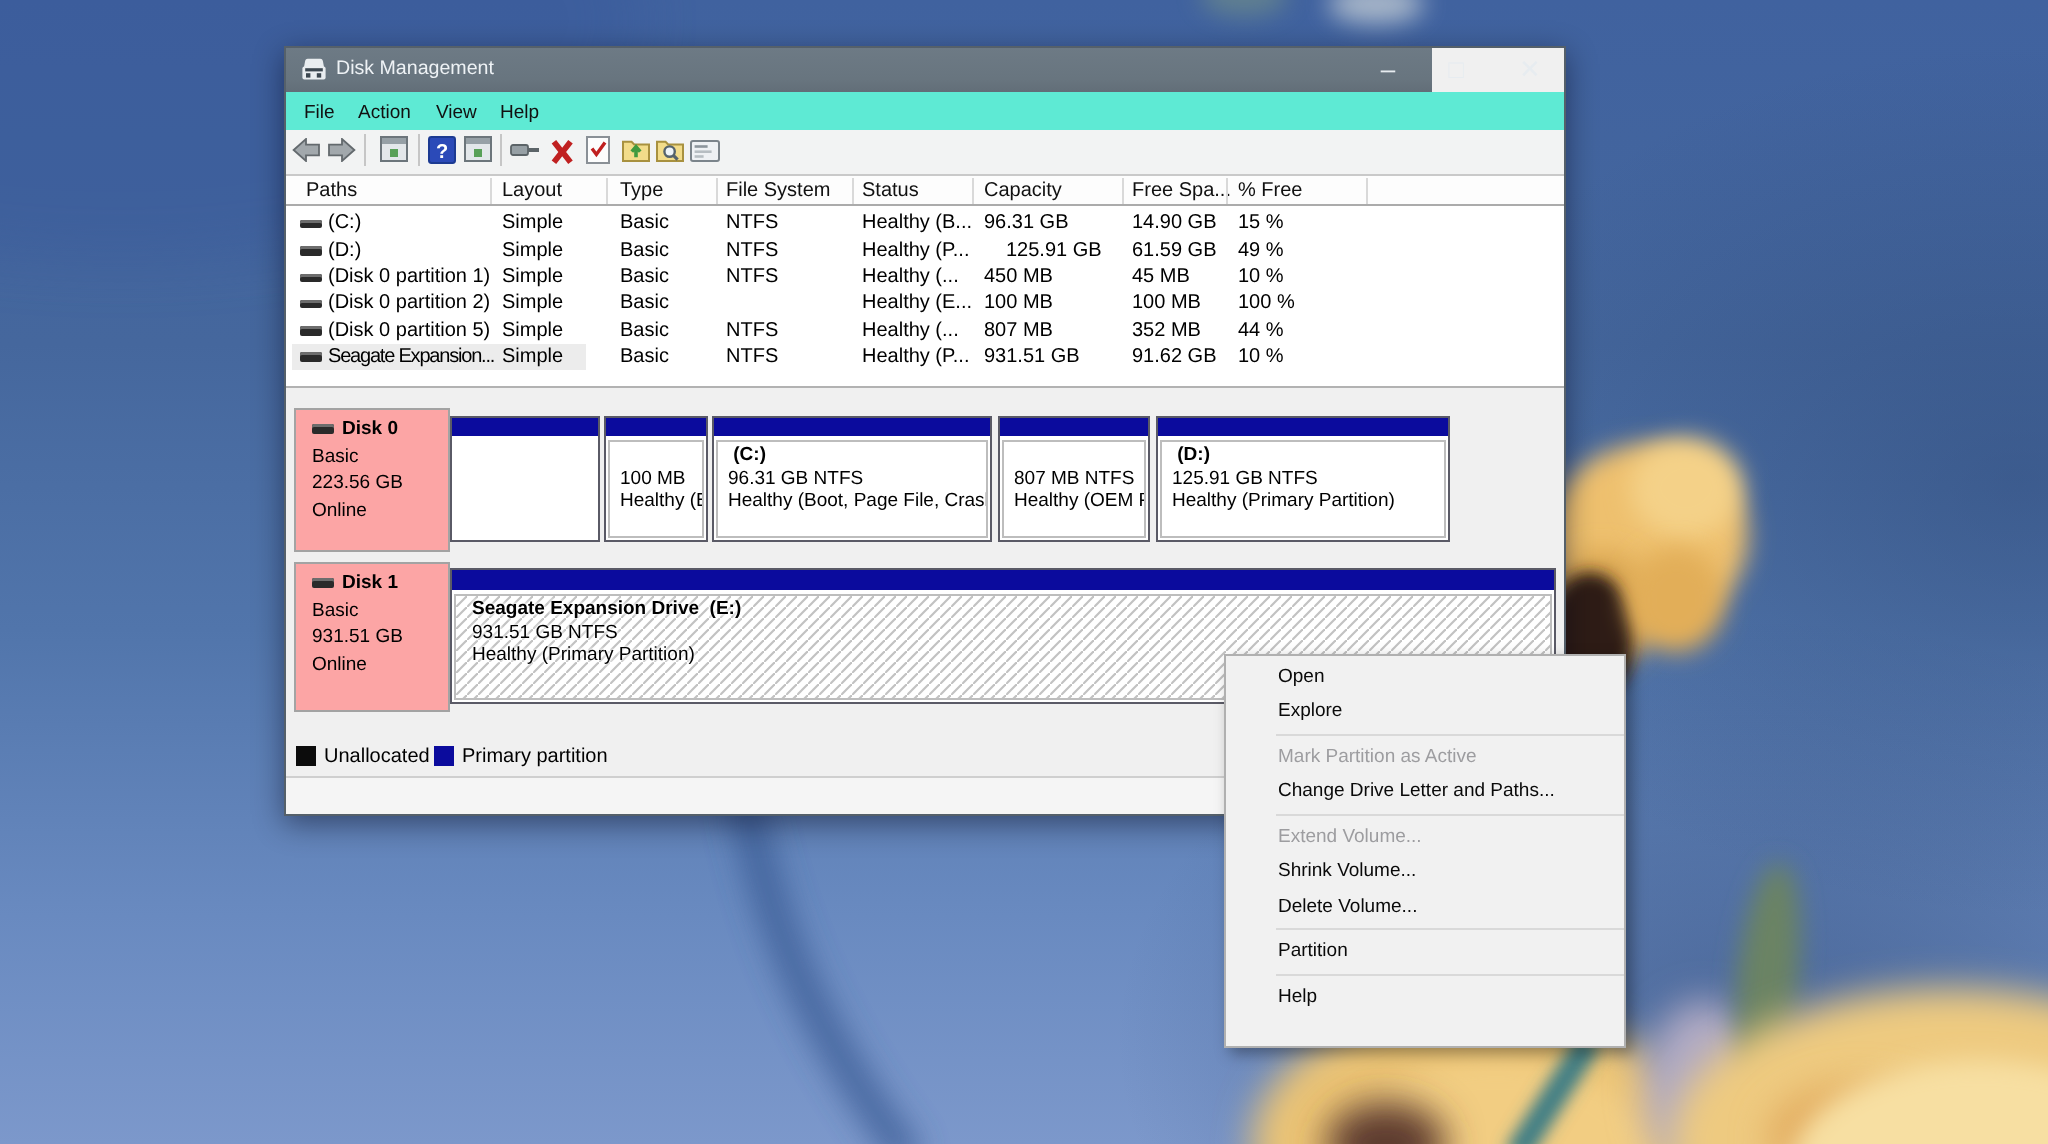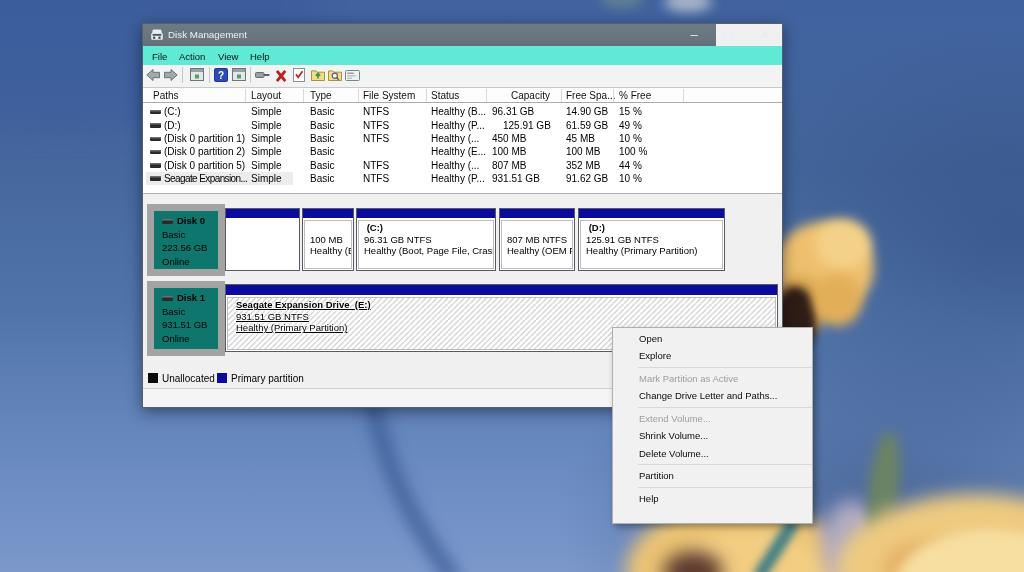--- a/index.html
+++ b/index.html
@@ -16,30 +16,30 @@
 .mitem { position:absolute; top:4.5px; font-size:9.5px; color:#111; }
 #toolbar { position:absolute; left:0; top:41px; width:639px; height:23px; background:#f2f3f3; border-bottom:1px solid #c9c9c9; }
 .tsep { position:absolute; top:2px; width:1px; height:16px; background:#c6c6c6; }
 #list { position:absolute; left:0; top:64px; width:639px; height:106px; background:#fff; border-bottom:1px solid #b2b2b2; }
 #lhead { position:absolute; left:0; top:0; width:639px; height:15px; border-bottom:1px solid #ababab; background:#fdfdfd; }
 .hsep { position:absolute; top:1px; width:1px; height:13px; background:#d9d9d9; }
 .hl { position:absolute; top:2px; font-size:10px; color:#111; }
 .row { position:absolute; left:0; width:639px; height:13.3px; }
 .cell { position:absolute; top:0; font-size:10px; color:#000; line-height:13.3px; white-space:nowrap; }
 .dicon { position:absolute; left:7px; top:4.5px; width:11px; height:4.5px; background:#2a2a2a; border-radius:1px; box-shadow:inset 0 1.5px 0 #6d6d6d; }
-.dlabel { position:absolute; left:4px; width:78px; background:#0f766e; border:7px solid #a3a3a3; font-size:9.5px; }
+.dlabel { position:absolute; left:4px; width:78px; background:#fca5a5; border:1px solid #a3a3a3; font-size:9.5px; }
 .dcell { position:absolute; background:#fff; border:1px solid #5a5a66; }
 .navy { position:absolute; left:0; top:0; right:0; height:9px; background:#0b0b9d; }
 .inner { position:absolute; left:1px; right:1px; top:11px; bottom:1px; border:1px solid #bdbdbd; font-size:10.5px; line-height:12.2px; padding:2px 0 0 5px; white-space:nowrap; overflow:hidden; }
 .legsq { position:absolute; width:10px; height:10px; }
 .mini { display:inline-block; width:11px; height:4.5px; background:#2a2a2a; border-radius:1px;
   box-shadow:inset 0 1.5px 0 #6d6d6d; margin-right:4px; vertical-align:middle; }
 #hatch { font-size:9.5px; background:#fff; line-height:12px; padding-top:9px; padding-left:8px;
   text-shadow:0 0 2px #fff,0 0 2px #fff,0 0 2px #fff; }
-#hatch .ht { position:relative;text-decoration:underline; }
+#hatch .ht { position:relative; }
 #graph .inner { line-height:11.7px; padding-top:1px; font-size:9.5px; }
 .cell b, .inner b { font-weight:bold; }
 #statusbar { position:absolute; left:0; bottom:0; width:639px; height:19px; background:#f5f5f5; border-top:1px solid #cfcfcf; }
 #ctx { position:absolute; left:612px; top:327px; width:201px; height:197px; background:#f1f1f1;
   border:1px solid #b0b0b0; box-shadow:3px 3px 7px rgba(0,0,0,.35); padding-top:2px; }
 .ci { height:17.45px; line-height:17.45px; padding-left:26px; font-size:9.5px; color:#0a0a0a; }
 .ci.gray { color:#9d9da0; }
 .csep { height:1px; background:#d9d9d9; margin:2px 0 2px 25px; }
 svg { display:block; }
 </style>
@@ -168,21 +168,21 @@
       <rect x="2.3" y="7.6" width="4.5" height="1.3" fill="#b6bdc2"></rect>
     </svg>
   </div>
   <div id="list">
     <div id="lhead">
       <div class="hl" style="left:10px">Paths</div>
       <div class="hl" style="left:108px">Layout</div>
       <div class="hl" style="left:167px">Type</div>
       <div class="hl" style="left:220px">File System</div>
       <div class="hl" style="left:288px">Status</div>
-      <div class="hl" style="left:368px">Capacity</div>
+      <div class="hl" style="left:349px">Capacity</div>
       <div class="hl" style="left:423px">Free Spa...</div>
       <div class="hl" style="left:476px">% Free</div>
       <div class="hsep" style="left:102px"></div>
         <div class="hsep" style="left:160px"></div>
       <div class="hsep" style="left:215px"></div>
         <div class="hsep" style="left:283px"></div>
       <div class="hsep" style="left:343px"></div>
         <div class="hsep" style="left:418px"></div>
       <div class="hsep" style="left:470px"></div>
         <div class="hsep" style="left:540px"></div>

